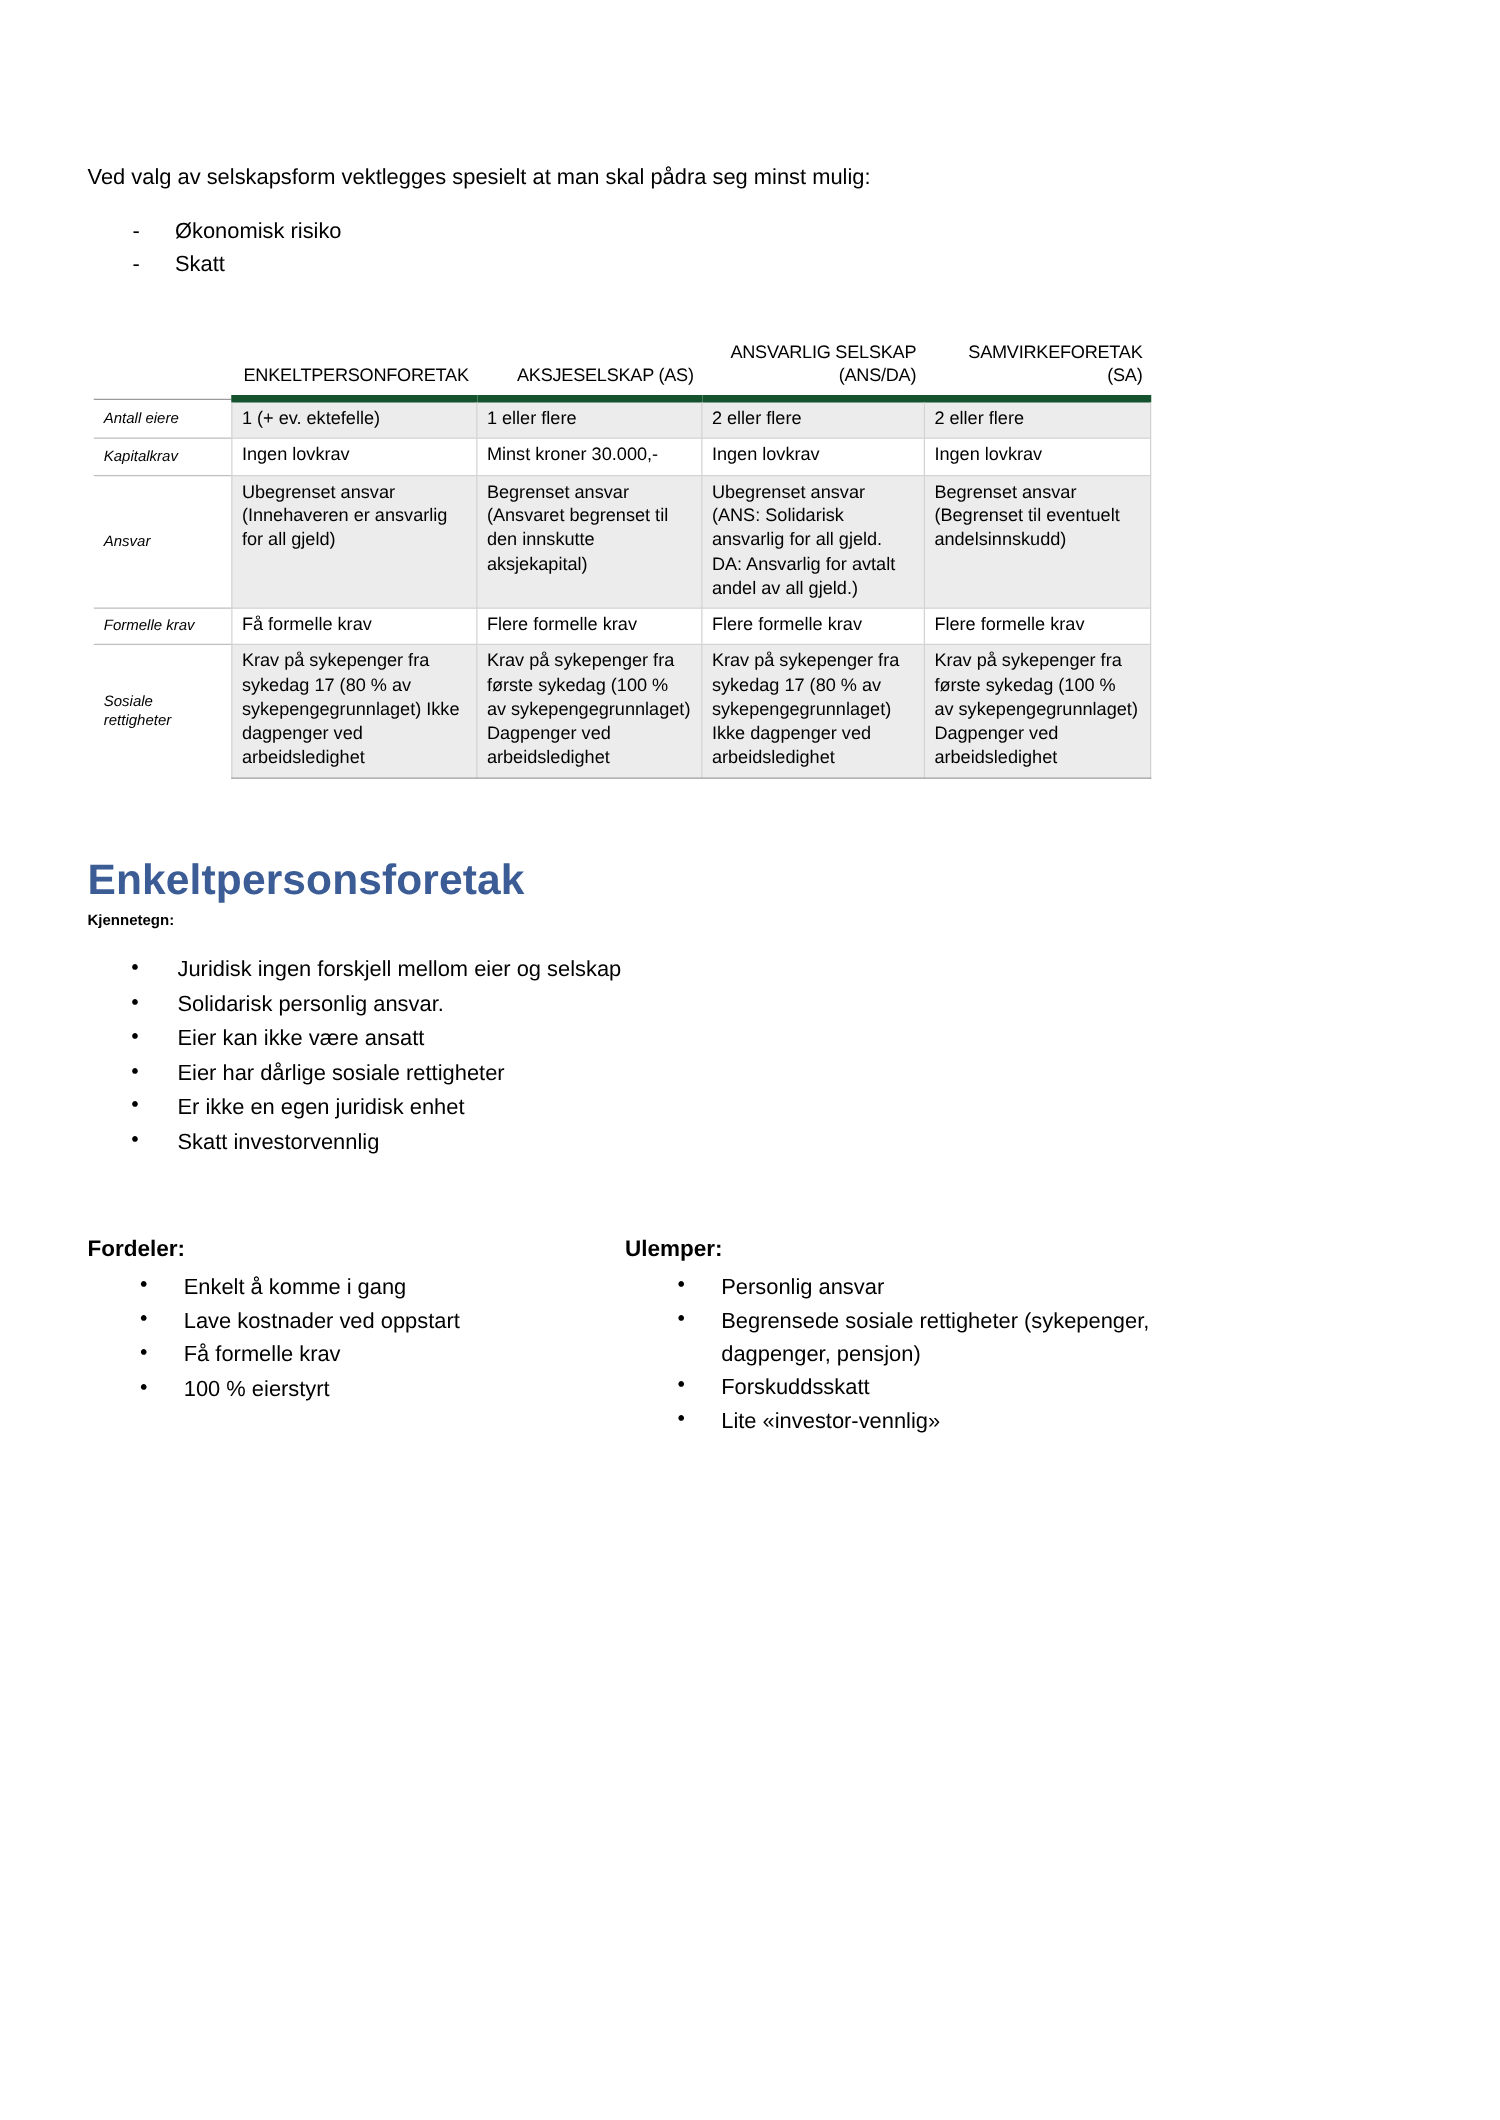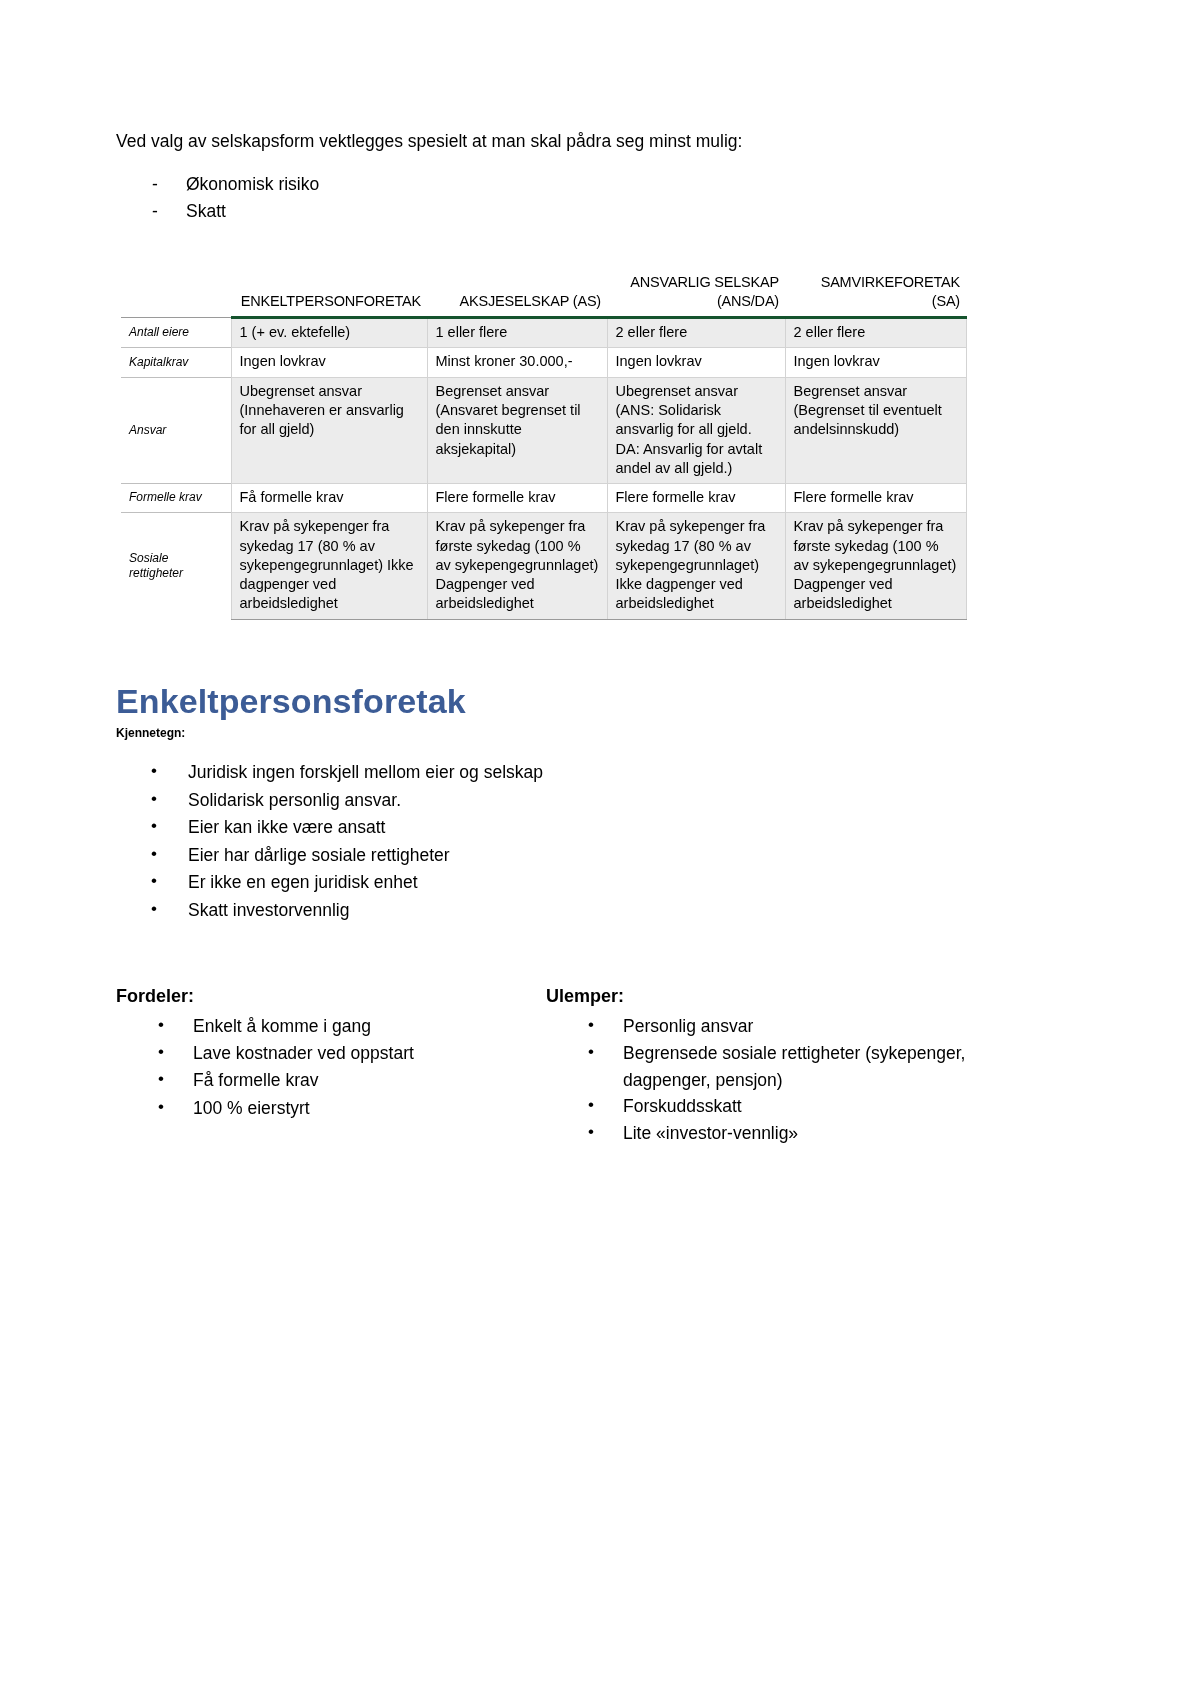--- a/index.html
+++ b/index.html
@@ -12,21 +12,21 @@
     background: #ffffff;
     font-family: "Liberation Sans", sans-serif;
     color: #000000;
     -webkit-font-smoothing: antialiased;
   }
   .page {
     position: relative;
     width: 1200px;
     height: 1356px;
     box-sizing: border-box;
-    padding: 130px 125px 0 116px;
+    padding: 130px 125px 0 70px;
   }
 
   
   .intro-line {
     font-size: 17.5px;
     line-height: 1.3;
     margin: 0 0 18px 0;
   }
   .dash-list {
     margin: 0 0 0 0;
@@ -95,21 +95,21 @@
     vertical-align: top;
     padding: 4px 8px 5px 8px;
     line-height: 1.33;
     border: 1px solid #d3d3d3;
     background: #ffffff;
   }
   table.cmp tr.shaded td.cell {
     background: #ececec;
   }
   table.cmp tr.first-body td.cell {
-    border-top: 3px solid #14532d;
+    border-top: 6px solid #14532d;
   }
   table.cmp tr.last-body td.cell {
     border-bottom: 1px solid #9a9a9a;
   }
 
   
   h1.section-title {
     color: #3c5c96;
     font-weight: bold;
     font-size: 34px;

